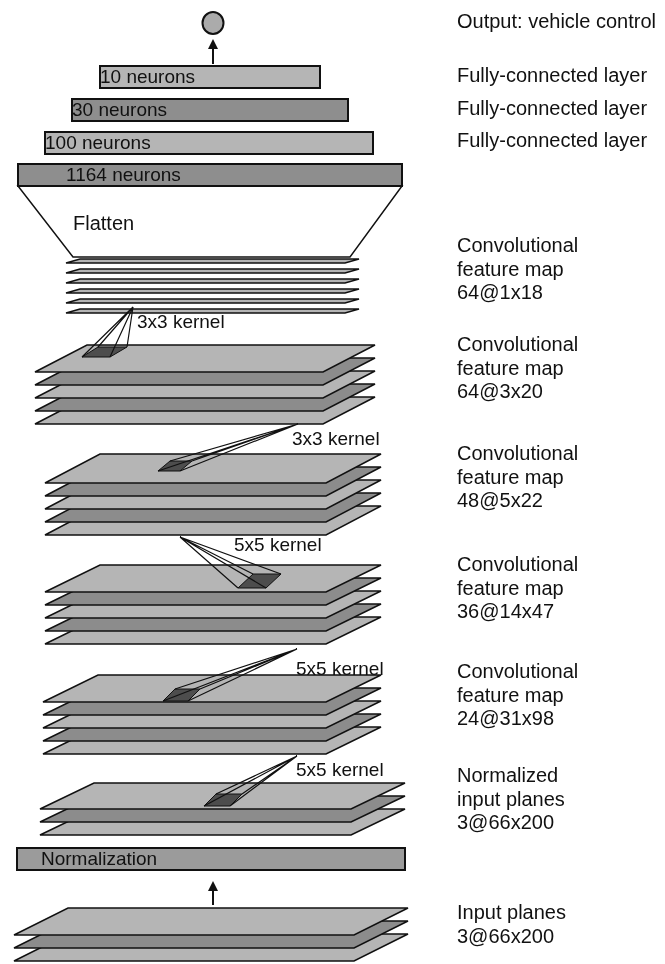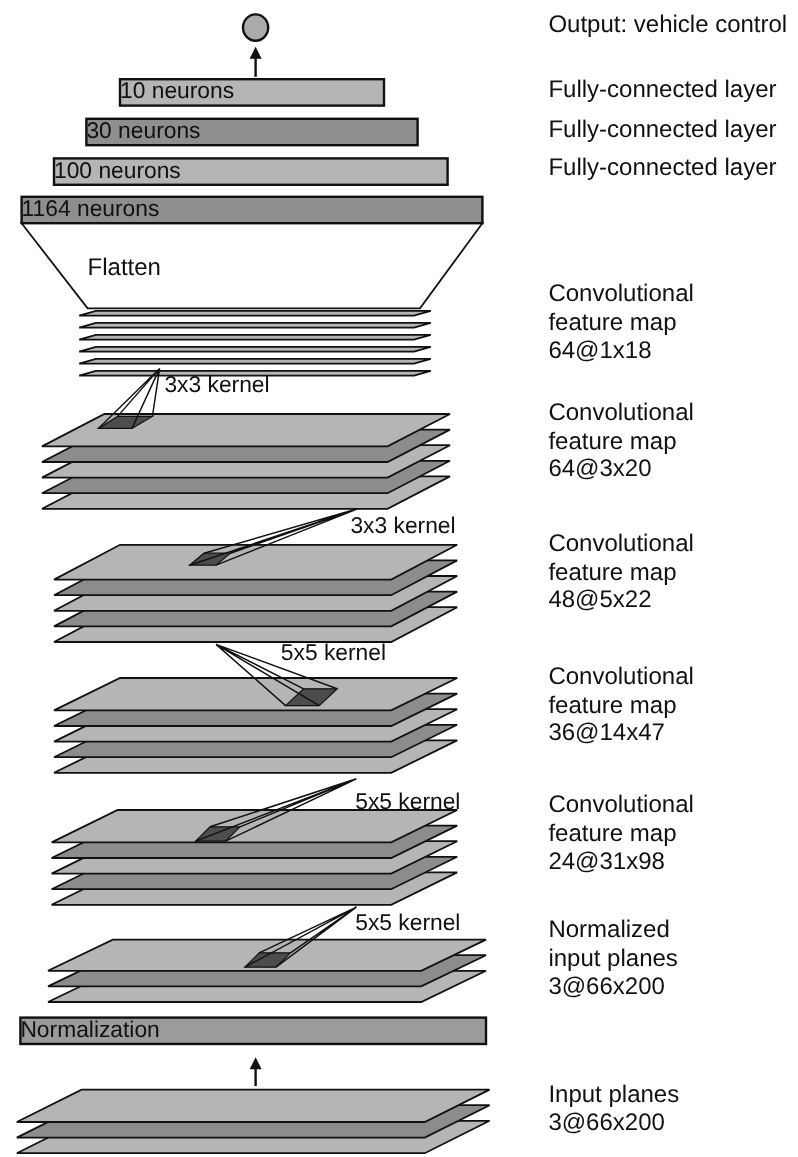--- a/index.html
+++ b/index.html
@@ -106,31 +106,31 @@
     <g>
       <polygon class="sheet light" points="14,961 354,961 408,934 68,934"></polygon>
       <polygon class="sheet dark" points="14,948 354,948 408,921 68,921"></polygon>
       <polygon class="sheet light" points="14,935 354,935 408,908 68,908"></polygon>
     </g>
   </svg>
 
   <div class="lbl bar-label" style="left:100px;top:66px;width:220px;">10 neurons</div>
   <div class="lbl bar-label" style="left:72px;top:99px;width:276px;">30 neurons</div>
   <div class="lbl bar-label" style="left:45px;top:132px;width:328px;">100 neurons</div>
-  <div class="lbl bar-label" style="left:18px;top:164px;width:384px;">1164 neurons</div>
+  <div class="lbl bar-label" style="left:18px;top:164px;width:384px;padding-left:48px;">1164 neurons</div>
 
   <div class="lbl flatten-label" style="left:73px;top:210px;width:277px;">Flatten</div>
 
   <div class="lbl" style="left:137px;top:311px;">3x3 kernel</div>
   <div class="lbl" style="left:292px;top:428px;">3x3 kernel</div>
   <div class="lbl" style="left:234px;top:534px;">5x5 kernel</div>
   <div class="lbl" style="left:296px;top:658px;">5x5 kernel</div>
   <div class="lbl" style="left:296px;top:759px;">5x5 kernel</div>
 
-  <div class="lbl bar-label" style="left:17px;top:848px;width:468px;">Normalization</div>
+  <div class="lbl bar-label" style="left:17px;top:848px;width:468px;padding-left:24px;">Normalization</div>
 
   <div class="lbl right-label" style="top:10px;">Output: vehicle control</div>
   <div class="lbl right-label" style="top:64px;">Fully-connected layer</div>
   <div class="lbl right-label" style="top:97px;">Fully-connected layer</div>
   <div class="lbl right-label" style="top:129px;">Fully-connected layer</div>
 
   <div class="lbl right-label" style="top:234px;">Convolutional
 feature map
 64@1x18</div>
   <div class="lbl right-label" style="top:333px;">Convolutional

